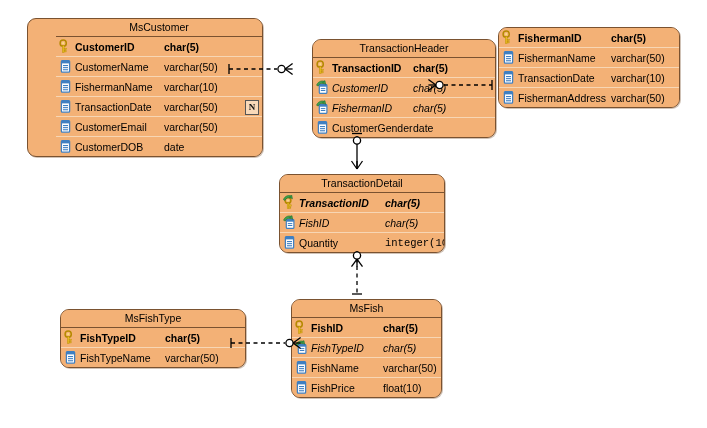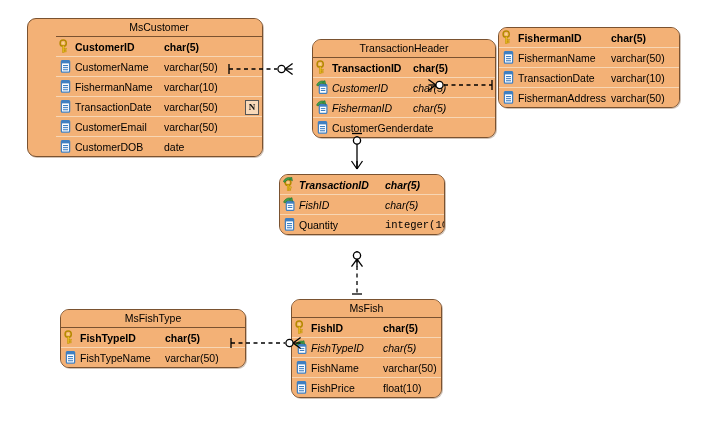--- a/index.html
+++ b/index.html
@@ -289,20 +289,21 @@
               <rect x="4.0" y="8.1" width="5.0" height="1.1" fill="#3f7fc1"></rect>
               <rect x="4.0" y="10.2" width="5.0" height="1.1" fill="#3f7fc1"></rect>
             </svg>
           </span>
           <span class="col-name">FishermanAddress</span>
           <span class="col-type" style="left: 112px;">varchar(50)</span>
         </div>
       </div>
     </div>
     <div class="entity" style="left: 279px; top: 174px; width: 166px;">
+      <div class="ent-title">TransactionDetail</div>
       <div class="rows">
         <div class="row pkfk">
           <span class="ico">
             <svg viewBox="0 0 13 15">
               <circle cx="5.0" cy="5.4" r="2.9" fill="none" stroke="#b58900" stroke-width="1.5"></circle>
               <circle cx="5.0" cy="5.4" r="1.0" fill="#f9e27a"></circle>
               <rect x="4.2" y="7.5" width="1.7" height="6.0" fill="#f2c627" stroke="#b58900" stroke-width=".5"></rect>
               <rect x="5.9" y="9.8" width="2.3" height="1.3" fill="#f2c627" stroke="#b58900" stroke-width=".5"></rect>
               <rect x="5.9" y="12.0" width="1.9" height="1.2" fill="#f2c627" stroke="#b58900" stroke-width=".5"></rect>
               <path d="M0.4 4.6 C2.0 0.5 6.2 -0.2 8.4 1.1 L7.2 3.1 C5.4 2.4 3.0 2.8 2.0 5.4 Z" fill="#3fa34d" stroke="#1f6b2c" stroke-width=".6" stroke-linejoin="round"></path>

